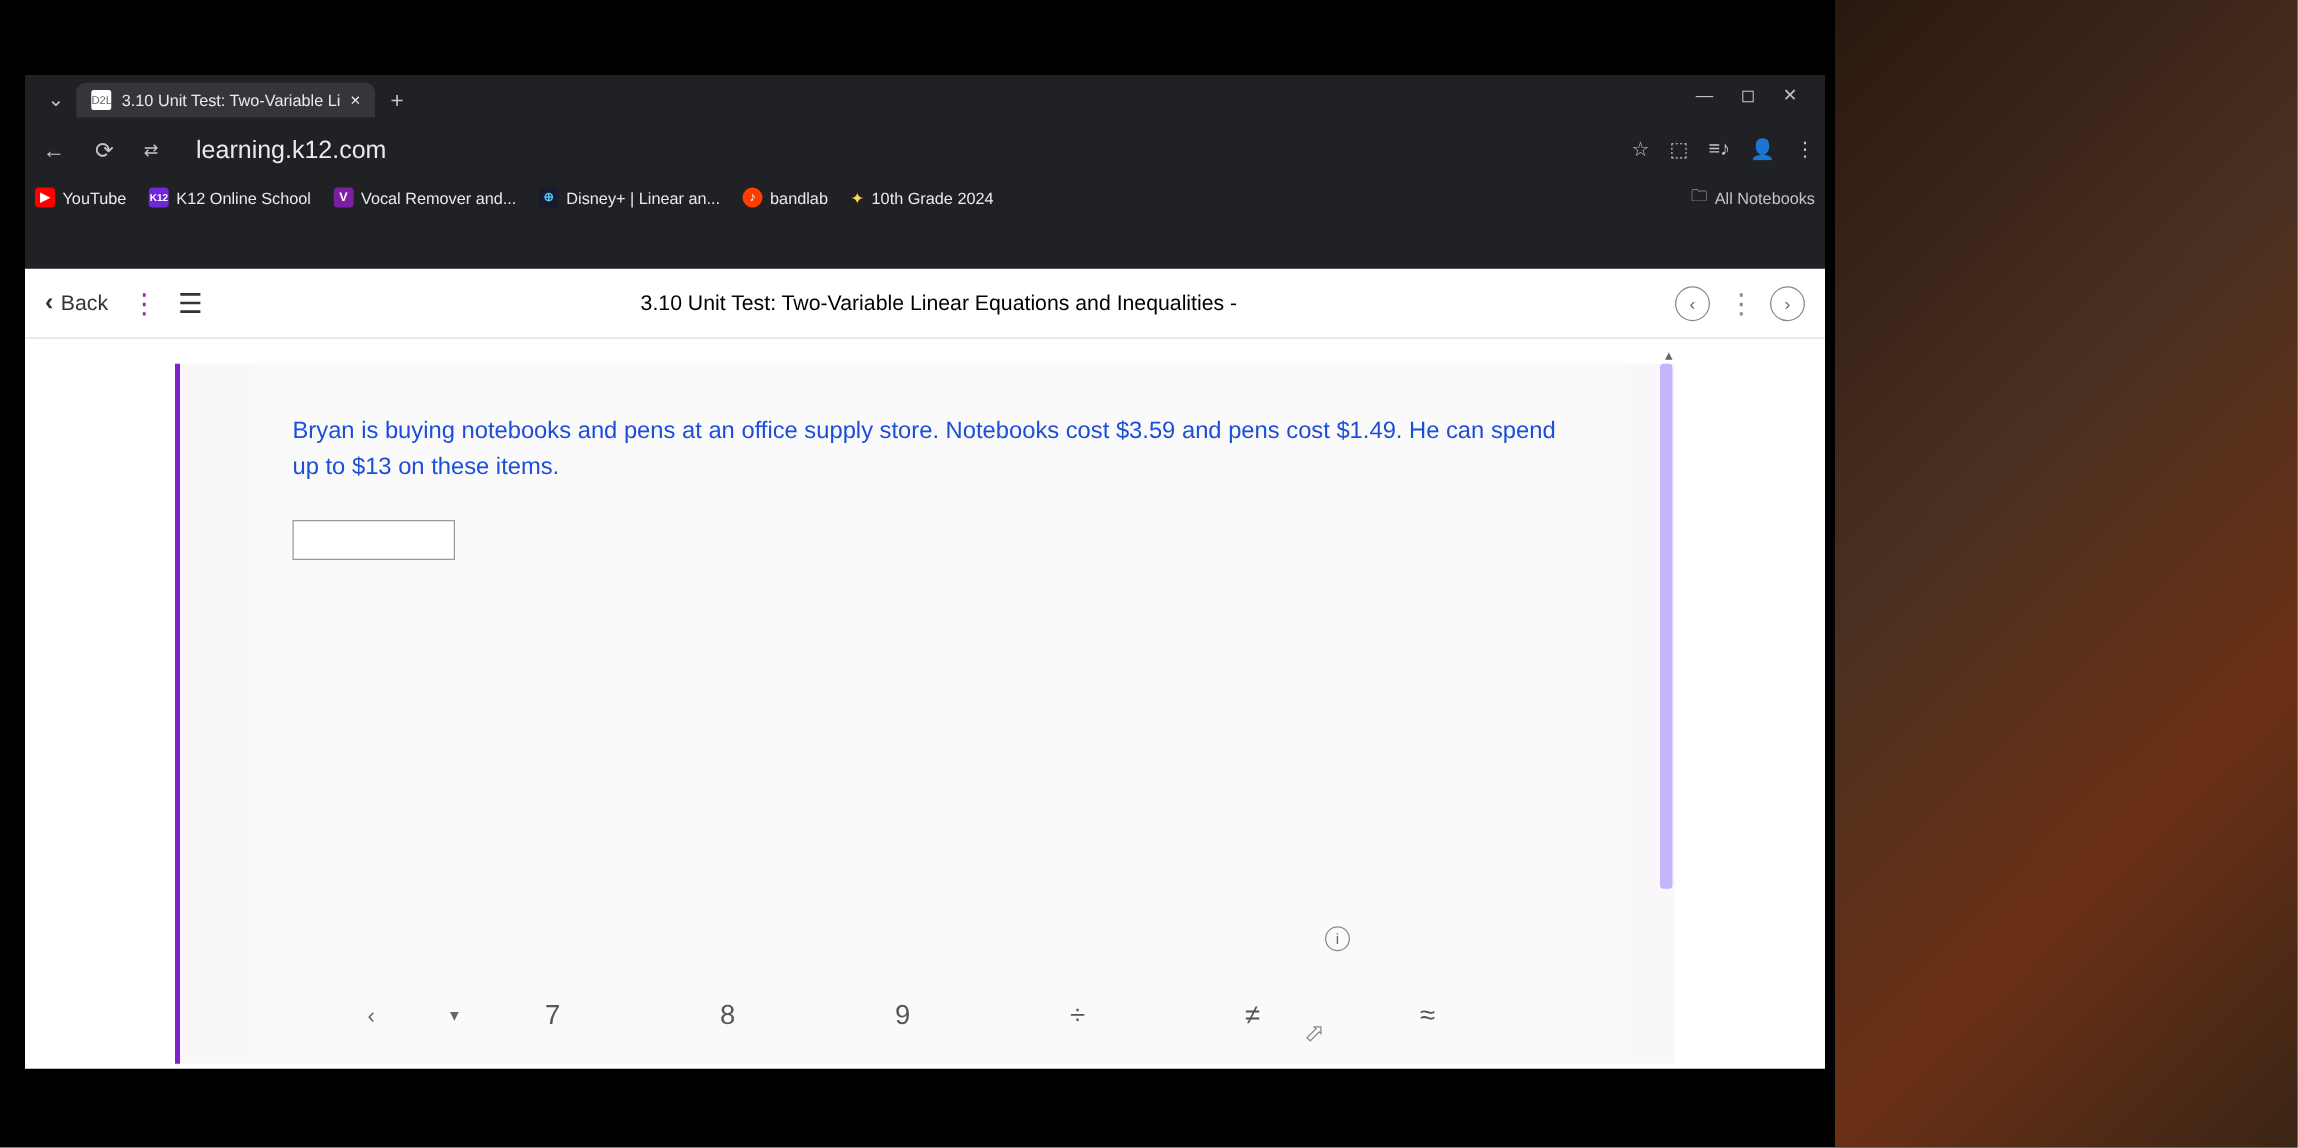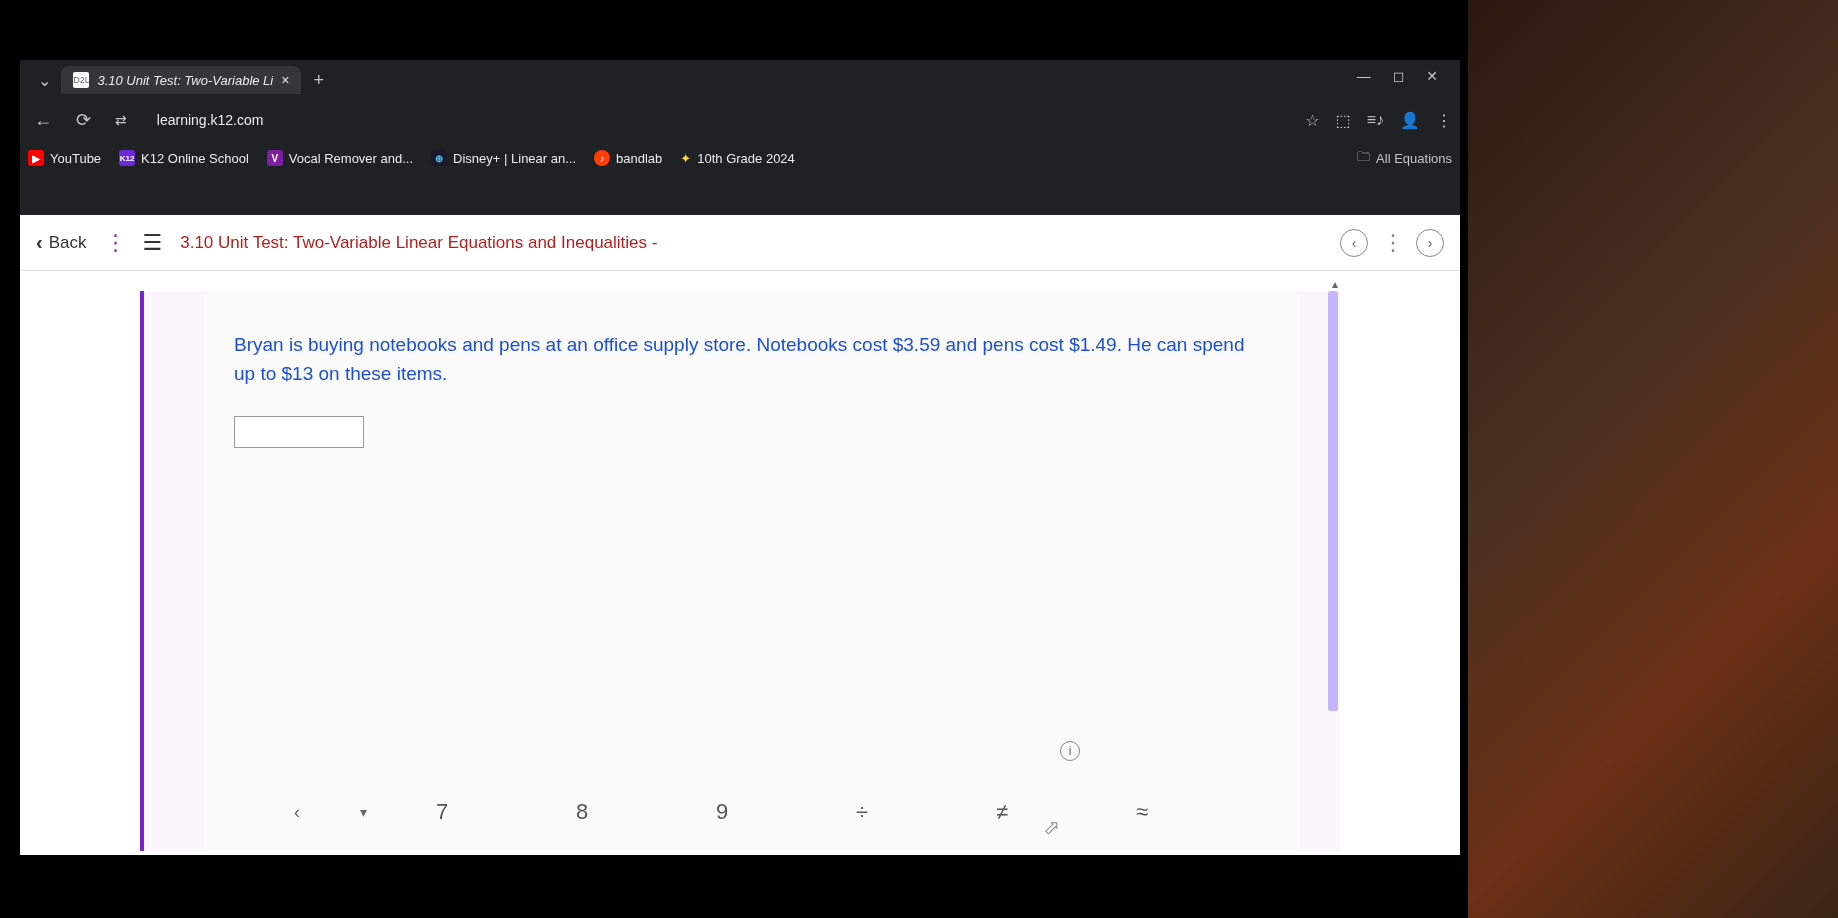--- a/index.html
+++ b/index.html
@@ -4,30 +4,30 @@
 <style>
 * { margin: 0; padding: 0; box-sizing: border-box; font-family: Arial, sans-serif; }
 body { background: #000; width: 1838px; height: 918px; overflow: hidden; position: relative; }
 
 .browser-chrome { background: #202124; width: 1440px; height: 200px; position: absolute; top: 60px; left: 20px; }
 
 .tab-bar { display: flex; align-items: center; height: 40px; padding: 0 8px; }
 .tab-control { color: #c4c4c4; font-size: 16px; padding: 0 10px; cursor: pointer; }
 .tab { display: flex; align-items: center; background: #35363a; border-radius: 8px 8px 0 0; padding: 6px 12px; color: #e8eaed; font-size: 13px; gap: 8px; max-width: 260px; }
 .tab-favicon { width: 16px; height: 16px; background: #fff; border-radius: 2px; display: flex; align-items: center; justify-content: center; font-size: 9px; color: #666; }
-.tab-title { white-space: nowrap; overflow: hidden; text-overflow: ellipsis; flex: 1; font-style: italic; }
+.tab-title { white-space: nowrap; overflow: hidden; text-overflow: ellipsis; flex: 1; }
 .tab-close { font-size: 14px; cursor: pointer; }
 .new-tab { color: #c4c4c4; font-size: 18px; padding: 0 12px; cursor: pointer; }
 
 .win-controls { position: absolute; top: 68px; right: 400px; display: flex; gap: 22px; color: #c4c4c4; font-size: 14px; }
 .win-btn { cursor: pointer; }
 
 .nav-bar { display: flex; align-items: center; height: 40px; padding: 0 8px; gap: 12px; }
 .nav-btn { color: #c4c4c4; font-size: 18px; padding: 4px 6px; cursor: pointer; }
-.address-bar { flex: 1; color: #9aa0a6; font-size: 14px; padding: 6px 12px; display: flex; align-items: flex-start; gap: 6px; }
+.address-bar { flex: 1; color: #9aa0a6; font-size: 20px; padding: 6px 12px; display: flex; align-items: flex-start; gap: 6px; }
 .url-host { color: #e8eaed; }
 .url-path { color: #9aa0a6; }
 .addr-icons { display: flex; gap: 16px; color: #c4c4c4; align-items: center; }
 .addr-ic { cursor: pointer; font-size: 16px; }
 
 .bookmarks-bar { display: flex; align-items: center; height: 36px; padding: 0 8px; gap: 18px; font-size: 13px; color: #e8eaed; }
 .bm { display: flex; align-items: center; gap: 6px; cursor: pointer; }
 .bm-icon { width: 16px; height: 16px; border-radius: 3px; display: flex; align-items: center; justify-content: center; font-size: 10px; font-weight: bold; }
 .bm-yt { background: #ff0000; color: #fff; }
 .bm-k12 { background: #6d28d9; color: #fff; font-size: 8px; }
@@ -37,21 +37,21 @@
 .bm-star { color: #ffd54f; }
 .all-bookmarks { margin-left: auto; display: flex; align-items: center; gap: 6px; cursor: pointer; color: #c4c4c4; }
 
 .content-area { position: absolute; top: 215px; left: 20px; width: 1440px; height: 640px; background: #fff; }
 
 .app-header { display: flex; align-items: center; height: 56px; border-bottom: 1px solid #ddd; padding: 0 16px; gap: 18px; }
 .back-btn { display: flex; align-items: center; gap: 6px; color: #333; font-size: 17px; cursor: pointer; }
 .back-chev { font-weight: bold; font-size: 20px; }
 .vdots { color: #9c27b0; font-size: 22px; cursor: pointer; letter-spacing: -2px; }
 .hamburger { font-size: 22px; cursor: pointer; color: #333; }
-.page-title { flex: 1; text-align: left; color: #b91c1c; font-size: 17px; }
+.page-title { flex: 1; text-align: center; color: #000000; font-size: 17px; }
 .hdr-right { display: flex; align-items: center; gap: 14px; }
 .circ-btn { width: 28px; height: 28px; border: 1.5px solid #888; border-radius: 50%; display: flex; align-items: center; justify-content: center; font-size: 14px; color: #666; cursor: pointer; }
 
 .main-frame { margin: 20px 120px 0 120px; height: 560px; border-left: 4px solid #7e22ce; position: relative; background: #f9f7fa; }
 .scroll-indicator { position: absolute; right: 2px; top: 0; width: 10px; height: 420px; background: #c4b5fd; border-radius: 3px; }
 .scroll-arrow-up { position: absolute; right: 2px; top: -14px; font-size: 12px; color: #666; }
 
 .question-card { margin: 0 40px 0 60px; background: #fafafa; padding: 40px 30px; height: 100%; position: relative; }
 .q-para { color: #1d4ed8; font-size: 19px; line-height: 1.5; margin-bottom: 28px; }
 .q-var { font-style: italic; }
@@ -122,21 +122,21 @@
     <div class="bm">
       <span class="bm-icon bm-bl">♪</span>
       <span>bandlab</span>
     </div>
     <div class="bm">
       <span class="bm-star">✦</span>
       <span>10th Grade 2024</span>
     </div>
     <div class="all-bookmarks">
       <span>🗀</span>
-      <span>All Equations</span>
+      <span>All Notebooks</span>
     </div>
   </div>
 </div>
 
 <div class="win-controls">
   <span class="win-btn">—</span>
   <span class="win-btn">◻</span>
   <span class="win-btn">✕</span>
 </div>
 

